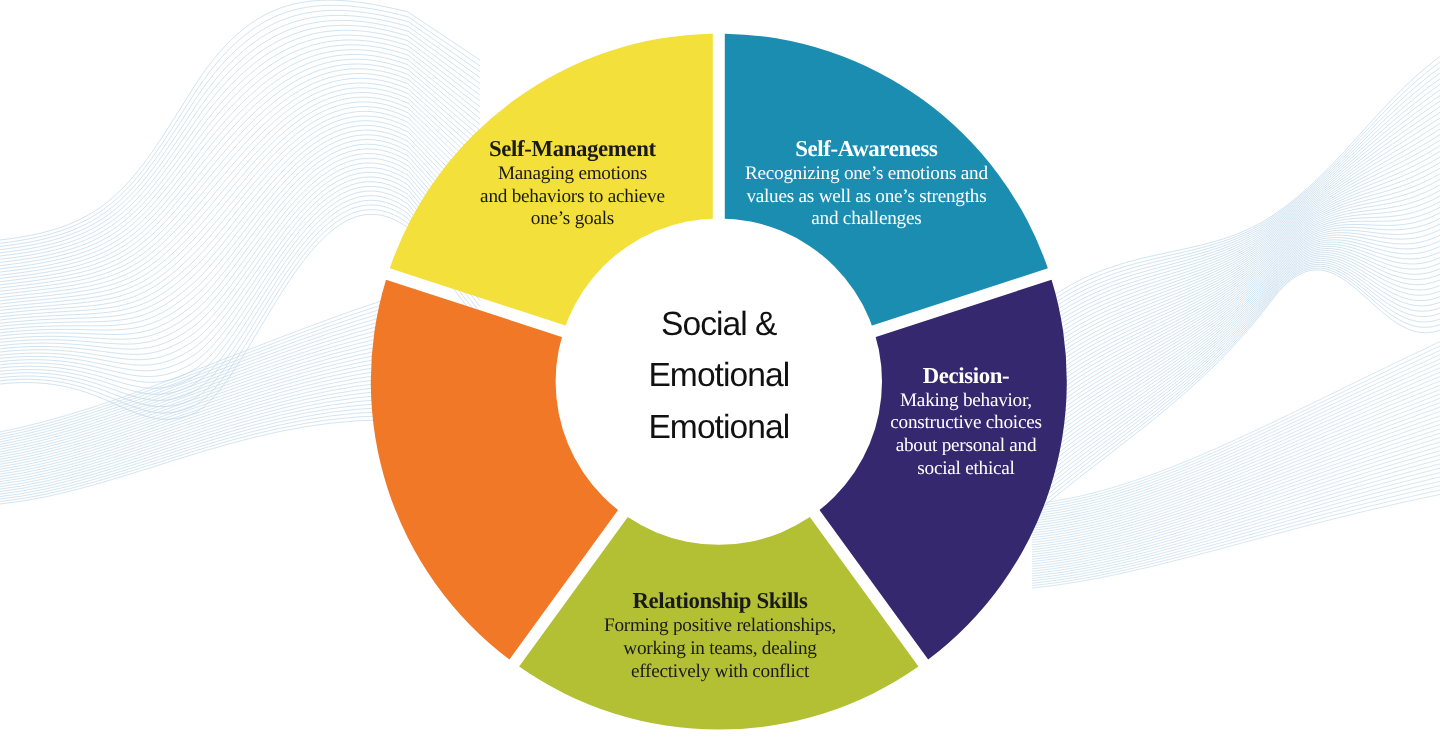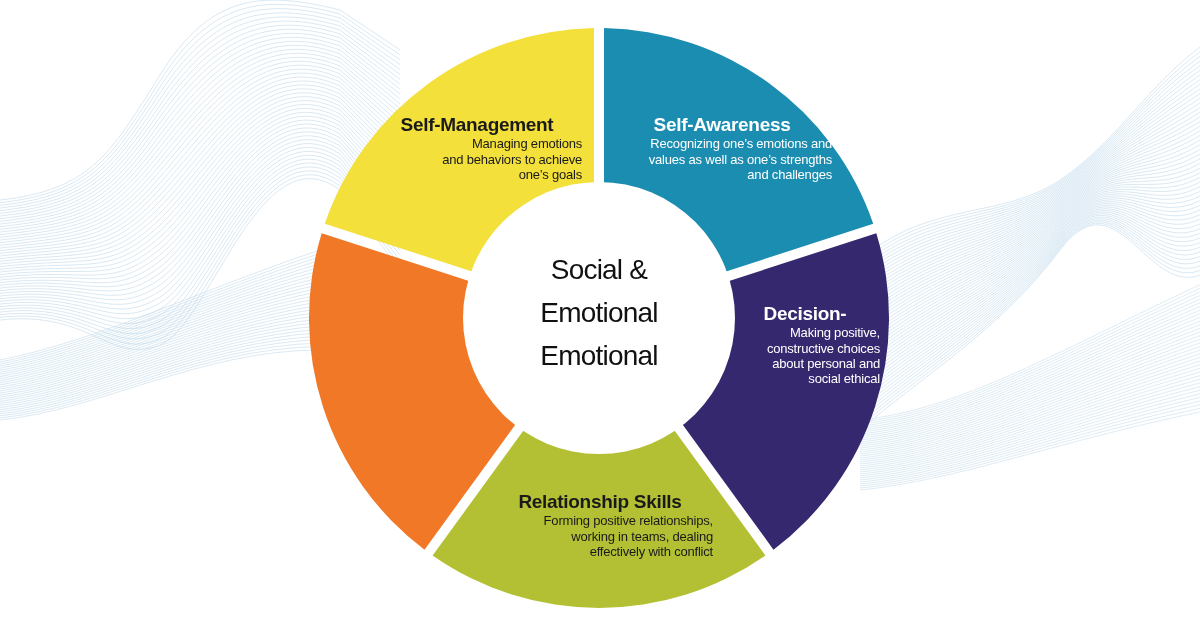--- a/index.html
+++ b/index.html
@@ -7,26 +7,26 @@
       width: 1200px; height: 630px; overflow: hidden;
       background: #ffffff;
       font-family: "Liberation Sans", sans-serif;
       position: relative;
     }
     #stage { position: absolute; left: 0; top: 0; width: 1200px; height: 630px; }
     svg { position: absolute; left: 0; top: 0; }
     .seg-text {
       position: absolute;
       text-align: center;
-      font-family: Liberation Sans, sans-serif;
+      font-family: Liberation Serif, serif;
       font-stretch: condensed;
       line-height: 1.18;
     }
     .seg-title { font-weight: bold; font-size: 19px; letter-spacing: -0.3px; }
-    .seg-desc { font-size: 13px; letter-spacing: -0.2px; text-align: right; }
+    .seg-desc { font-size: 16px; letter-spacing: -0.2px; }
     .dark { color: #1a1a1a; }
     .light { color: #ffffff; }
     .center-title {
       position: absolute;
       left: 466px; top: 248px; width: 266px;
       text-align: center;
       font-family: "Liberation Sans", sans-serif;
       font-size: 28px; line-height: 43px;
       color: #111111;
       letter-spacing: -0.8px;
@@ -226,21 +226,21 @@
 
   <div class="seg-text light" style="left:612px; top:114px; width:220px;">
     <div class="seg-title">Self-Awareness</div>
     <div class="seg-desc">Recognizing one’s emotions and</div>
     <div class="seg-desc">values as well as one’s strengths</div>
     <div class="seg-desc">and challenges</div>
   </div>
 
   <div class="seg-text light" style="left:730px; top:303px; width:150px;">
     <div class="seg-title">Decision-</div>
-    <div class="seg-desc">Making positive,</div>
+    <div class="seg-desc">Making behavior,</div>
     <div class="seg-desc">constructive choices</div>
     <div class="seg-desc">about personal and</div>
     <div class="seg-desc">social ethical</div>
   </div>
 
   <div class="seg-text dark" style="left:487px; top:491px; width:226px;">
     <div class="seg-title">Relationship Skills</div>
     <div class="seg-desc">Forming positive relationships,</div>
     <div class="seg-desc">working in teams, dealing</div>
     <div class="seg-desc">effectively with conflict</div>

